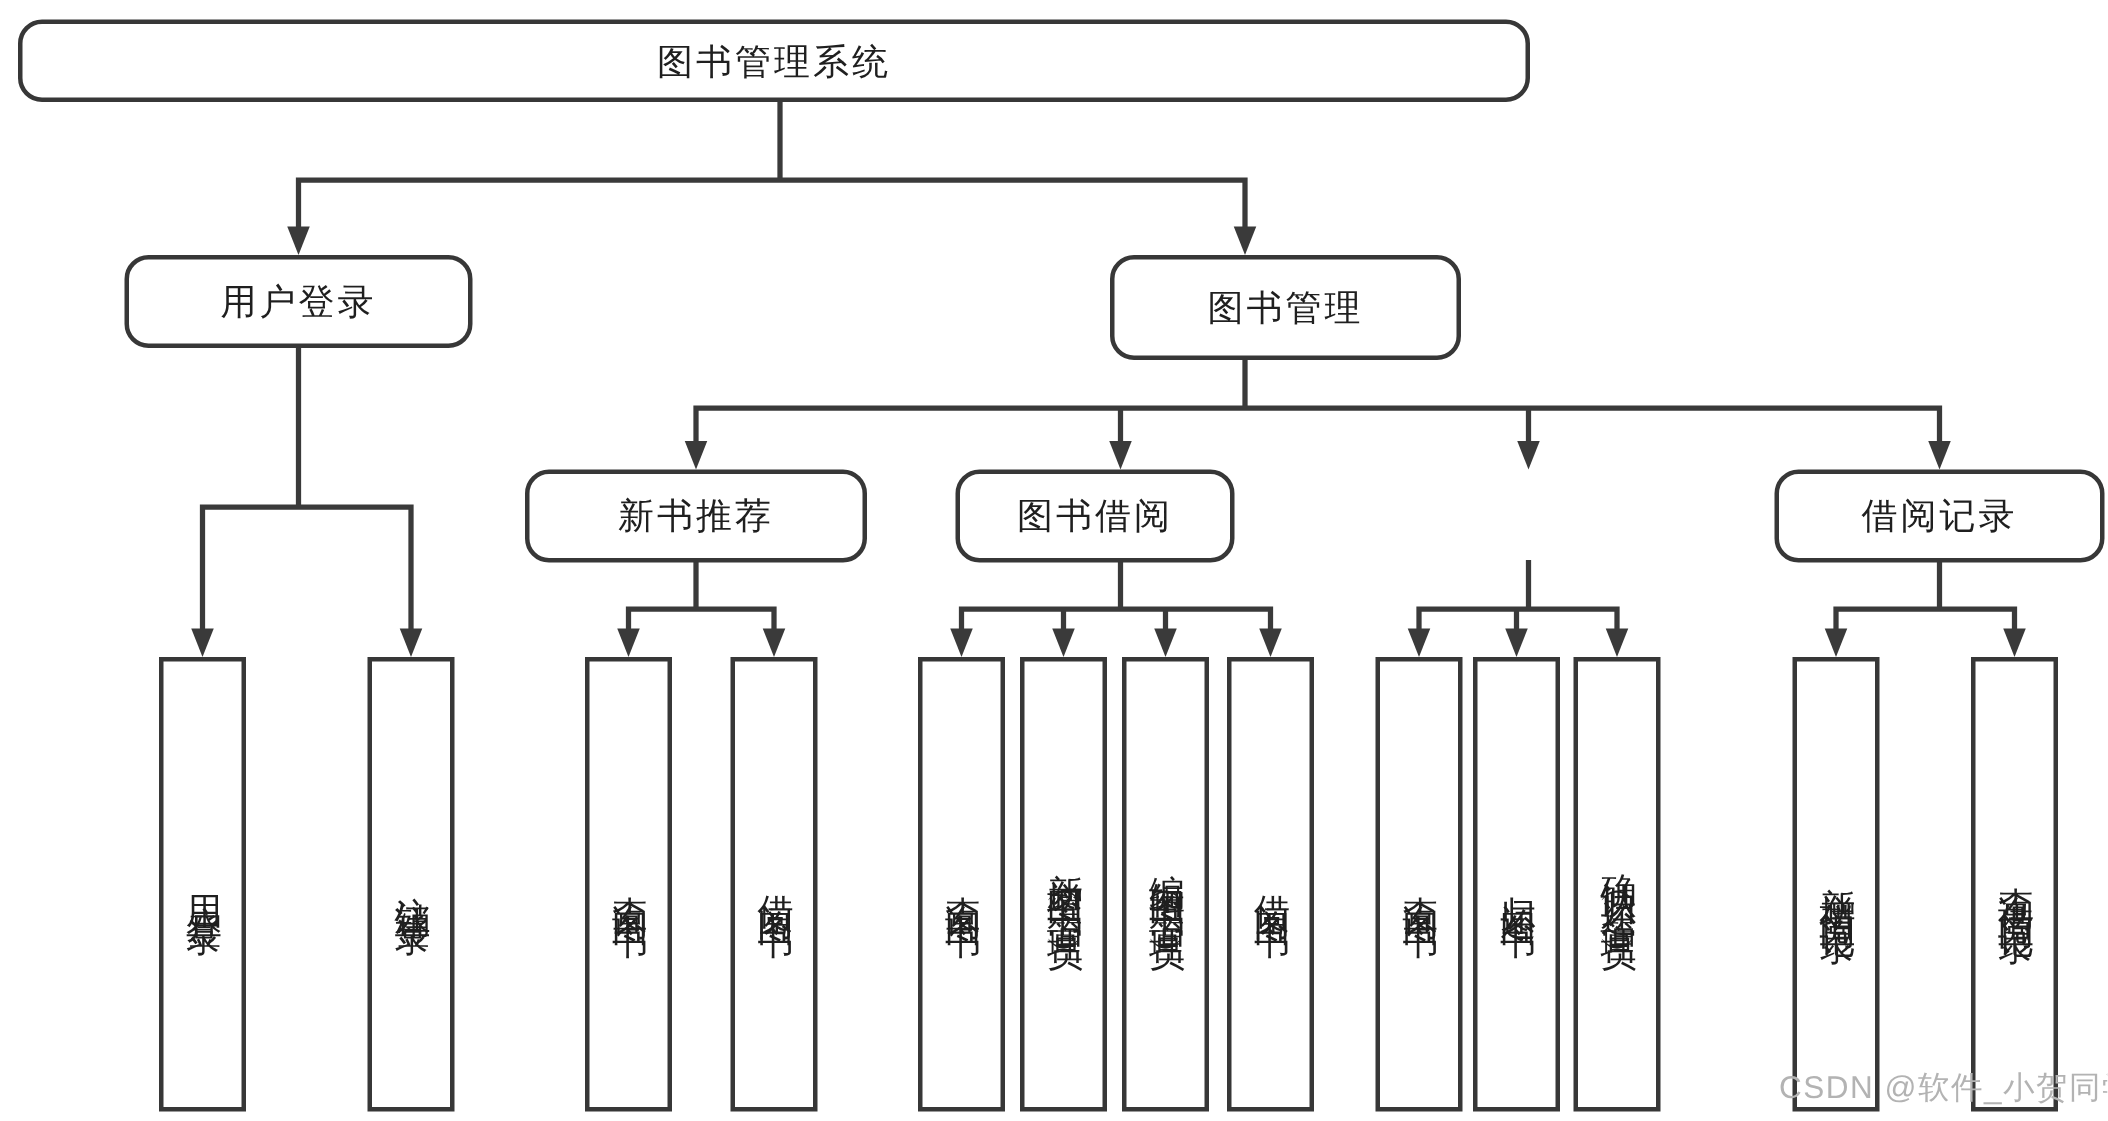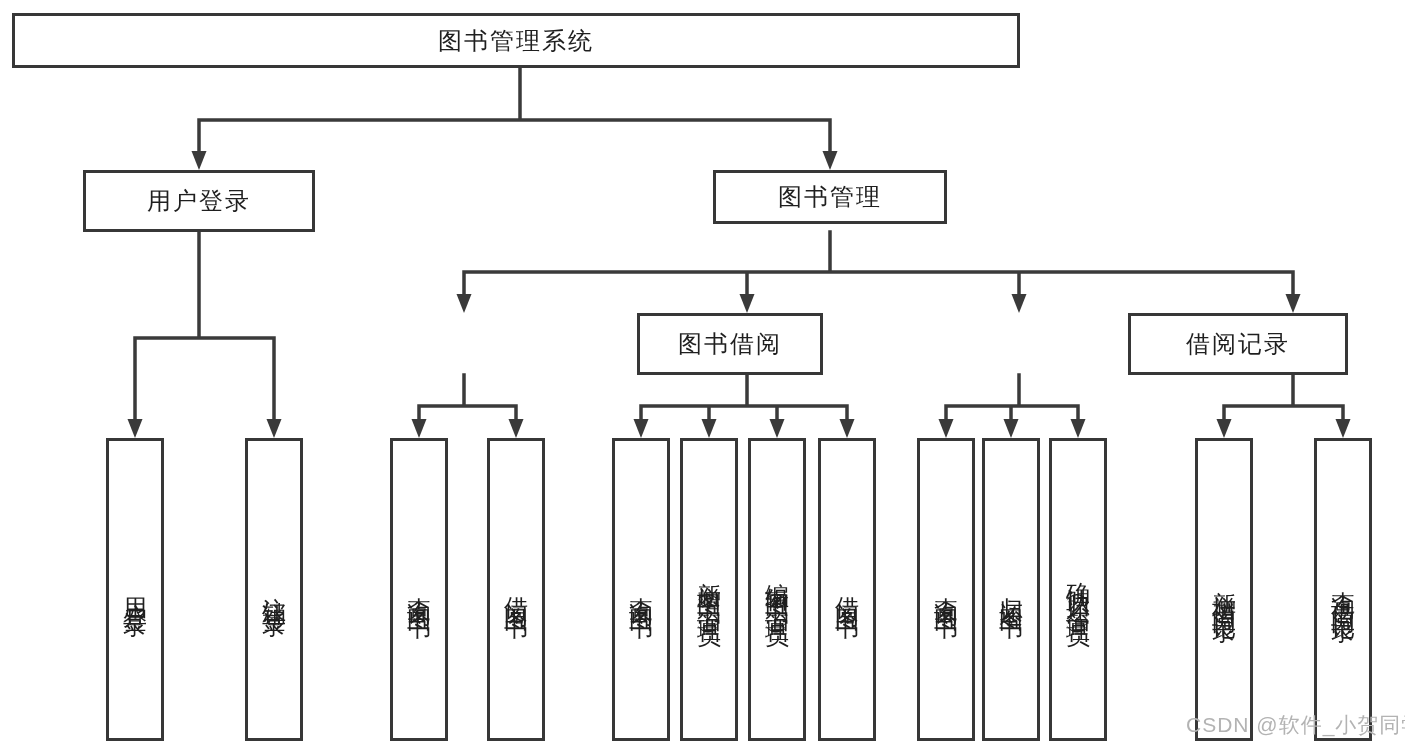--- a/index.html
+++ b/index.html
@@ -30,41 +30,42 @@
     display: flex;
     align-items: center;
     justify-content: center;
     z-index: 2;
     color: #1f1f1f;
   }
   .hbox {
     font-size: 24px;
     letter-spacing: 2px;
     white-space: nowrap;
+    border-radius: 16px;
   }
   .vbox {
     font-size: 24px;
   }
   .vbox .vtext {
     writing-mode: vertical-rl;
     text-orientation: mixed;
     letter-spacing: 6px;
     line-height: 1;
     white-space: nowrap;
   }
   
   .n-root          { left: 12px;  top: 13px;  width: 1008px; height: 55px; }
   
   .n-user-login    { left: 83px;  top: 170px; width: 232px; height: 62px; }
-  .n-book-mgmt     { left: 713px; top: 170px; width: 234px; height: 54px; }
+  .n-book-mgmt     { left: 740px; top: 170px; width: 234px; height: 70px; }
   
   .n-recommend     { left: 350px; top: 313px; width: 228px; height: 62px; }
   .n-borrow        { left: 637px; top: 313px; width: 186px; height: 62px; }
   .n-current       { left: 909px; top: 313px; width: 220px; height: 62px; }
-  .n-record        { left: 1128px;top: 313px; width: 220px; height: 62px; }
+  .n-record        { left: 1183px;top: 313px; width: 220px; height: 62px; }
   
   .leaf { top: 438px; width: 58px; height: 303px; }
   .l-1  { left: 106px; }
   .l-2  { left: 245px; }
   .l-3  { left: 390px; }
   .l-4  { left: 487px; }
   .l-5  { left: 612px; }
   .l-6  { left: 680px; }
   .l-7  { left: 748px; }
   .l-8  { left: 818px; }
@@ -127,20 +128,21 @@
       <polygon points="1224,438 1216.5,419 1231.5,419"></polygon>
       <polygon points="1343,438 1335.5,419 1350.5,419"></polygon>
     </g>
   </svg>
 
   <div class="hbox n-root">图书管理系统</div>
 
   <div class="hbox n-user-login">用户登录</div>
   <div class="hbox n-book-mgmt">图书管理</div>
 
+  <div class="hbox n-recommend">新书推荐</div>
   <div class="hbox n-borrow">图书借阅</div>
   <div class="hbox n-record">借阅记录</div>
 
   <div class="vbox leaf l-1">
     <span class="vtext">用户登录</span>
   </div>
   <div class="vbox leaf l-2">
     <span class="vtext">注销登录</span>
   </div>
 

